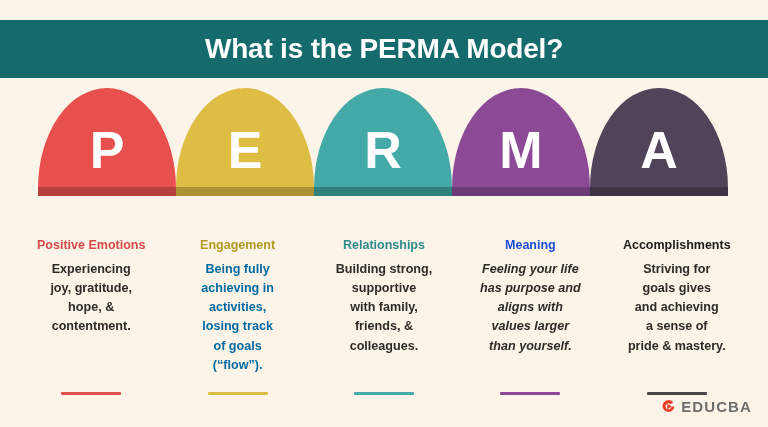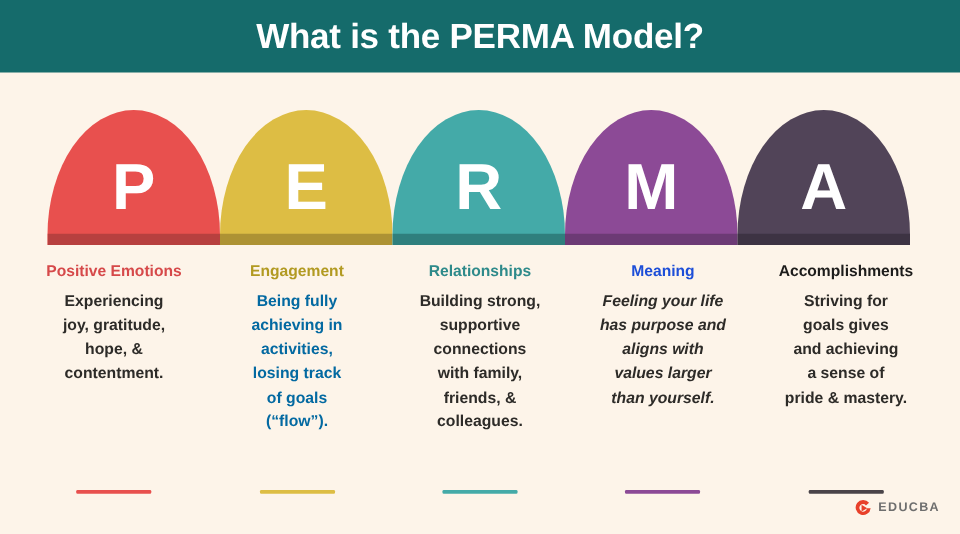--- a/index.html
+++ b/index.html
@@ -91,20 +91,21 @@
     display: flex;
     flex-direction: column;
     align-items: center;
   }
   .col-label {
     font-size: 12.5px;
     font-weight: bold;
     text-align: center;
     white-space: nowrap;
     font-family: "Liberation Sans", sans-serif;
+    margin-top: 28px;
   }
   .col-desc {
     margin-top: 8px;
     font-size: 12.6px;
     font-weight: bold;
     color: #2d2b28;
     text-align: center;
     line-height: 1.52;
     padding: 0 6px;
     font-family: "Liberation Sans", sans-serif;
@@ -138,33 +139,33 @@
     display: flex;
     align-items: center;
     gap: 4px;
   }
   .logo-mark {
     width: 17px;
     height: 17px;
     position: relative;
   }
   .logo-text {
-    font-size: 10px;
+    font-size: 15px;
     font-weight: bold;
     letter-spacing: 1.1px;
     color: #6e6e6e;
     font-family: "Liberation Sans", sans-serif;
   }
 </style>
 </head>
 <body style="background: rgb(253, 244, 233);">
 
 <div id="canvas" style="background: rgb(253, 244, 233);">
 
-  <div class="header-bar" style="background: rgb(21, 107, 107);">
+  <div class="header-bar" style="background: rgb(21, 107, 107); margin-top: 20px;">
     <div class="header-title" style="color: rgb(255, 255, 255);">What is the PERMA Model?</div>
   </div>
 
   <div class="arch-row">
     <div class="arch" style="background: rgb(232, 80, 78);">
       <span class="arch-letter">P</span>
       <span class="arch-foot" style="background: rgb(183, 64, 63);"></span>
     </div>
     <div class="arch" style="background: rgb(221, 189, 68);">
       <span class="arch-letter">E</span>
@@ -203,21 +204,20 @@
           <span>losing track</span>
           <span>of goals</span>
           <span>(“flow”).</span>
         </div>
     </div>
     <div class="col">
       <div class="col-label" style="color: rgb(46, 138, 138);">Relationships</div>
       <div class="col-desc" style="color: rgb(45, 43, 40);">
           <span>Building strong,</span>
           <span>supportive</span>
-          <span>connections</span>
           <span>with family,</span>
           <span>friends, &amp;</span>
           <span>colleagues.</span>
         </div>
     </div>
     <div class="col">
       <div class="col-label" style="color: #1d4ed8;">Meaning</div>
       <div class="col-desc" style="color: rgb(45, 43, 40); font-style: italic;">
           <span>Feeling your life</span>
           <span>has purpose and</span>

